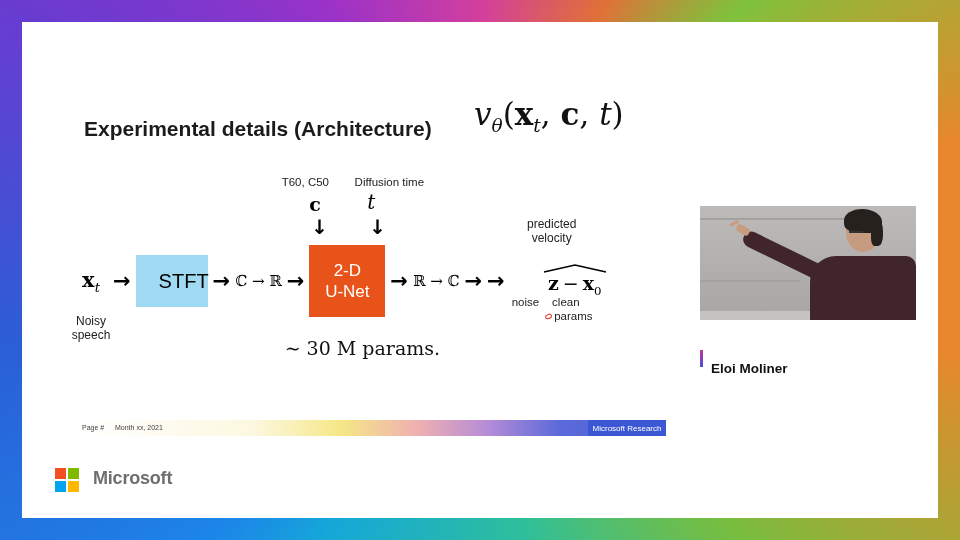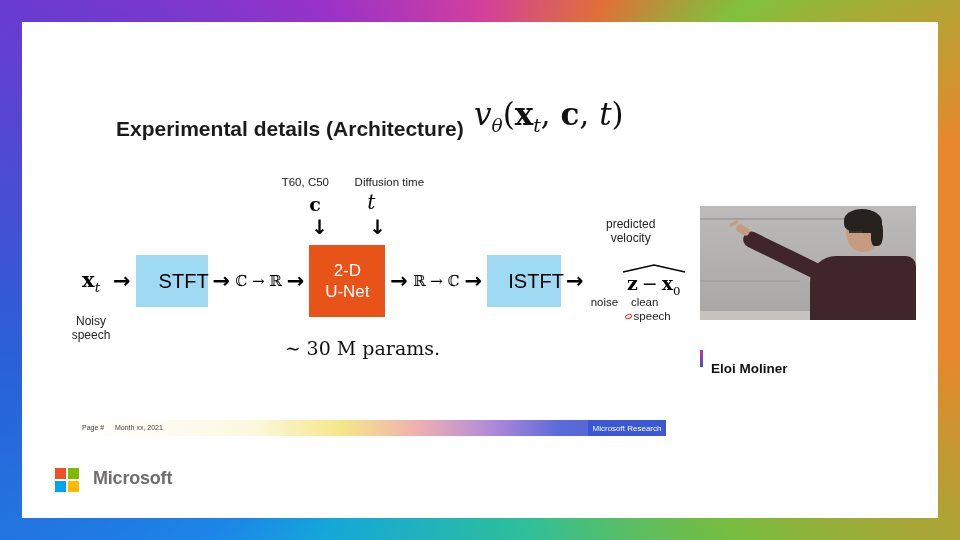--- a/index.html
+++ b/index.html
@@ -7,21 +7,21 @@
 
   .frame {
     position:relative; width:960px; height:540px;
     background: conic-gradient(from 0deg at 50% 50%,
       #d23f9e 0deg, #e07038 25deg, #7fc23c 45deg, #e8872b 75deg, #e8872b 100deg,
       #79bd3e 135deg, #2fbf9a 170deg, #15a8d8 210deg, #1c86e8 225deg,
       #2a5fd8 260deg, #6a3bd0 300deg, #9b32c8 330deg, #d23f9e 360deg);
   }
   .slide { position:absolute; left:22px; top:22px; right:22px; bottom:22px; background:#ffffff; }
 
-  .title { position:absolute; left:62px; top:95px; font-size:21px; font-weight:700; color:#1b1b1b;margin-left:32px; }
+  .title { position:absolute; left:62px; top:95px; font-size:21px; font-weight:700; color:#1b1b1b; }
 
   .formula { position:absolute; left:452px; top:74px; font-family:"DejaVu Serif", serif; font-size:31px; color:#111; }
   .formula .it, .it { font-style:italic; }
   .formula .bf, .bf { font-weight:700; }
   .formula sub { font-size:0.6em; font-style:italic; }
 
   
   .diagram { position:absolute; left:52px; top:222px; height:74px; display:flex; align-items:center; gap:5px; }
   .arrow { font-family:"DejaVu Sans", sans-serif; font-size:21px; font-weight:700; color:#000; line-height:1; }
   .node { align-self:stretch; display:flex; align-items:center; justify-content:center; position:relative; }
@@ -143,44 +143,41 @@
         <div class="darrow a2">↓</div>
         <div class="params">∼ 30 M params.</div>
       </div>
 
       <div class="arrow">→</div>
 
       <div class="bbmap">ℝ → ℂ</div>
 
       <div class="arrow">→</div>
 
-      <div class="box blue istft">
-          <span>ISTFT</span>
-        </div>
 
       <div class="arrow">→</div>
 
       <div class="node output-node">
         <div class="pv">
           <span>predicted</span>
           <span>velocity</span>
         </div>
         <div class="hat-expr">
           <svg class="hat" width="64" height="9" viewBox="0 0 64 9">
             <polyline points="1,8 32,1 63,8" fill="none" stroke="#000" stroke-width="1.6"></polyline>
           </svg>
           <div class="expr"><span class="bf">z</span><span class="m">−</span><span class="bf">x</span><sub>0</sub></div>
         </div>
         <div class="out-below">
           <span class="noise">noise</span>
           <span class="clean">
             <span>clean</span>
             <span class="line2">
                 <span class="scribble"></span>
-                <span>speech</span>
+                <span>params</span>
               </span>
           </span>
         </div>
       </div>
 
     </div>
 
     <div class="footer-bar">
       <span class="f-page">Page #</span>
       <span class="f-date">Month xx, 2021</span>

